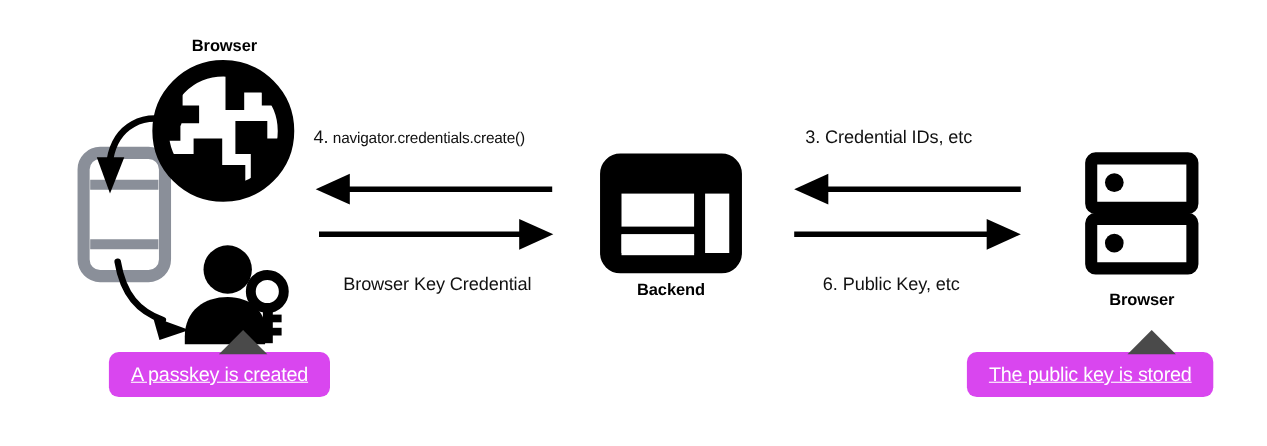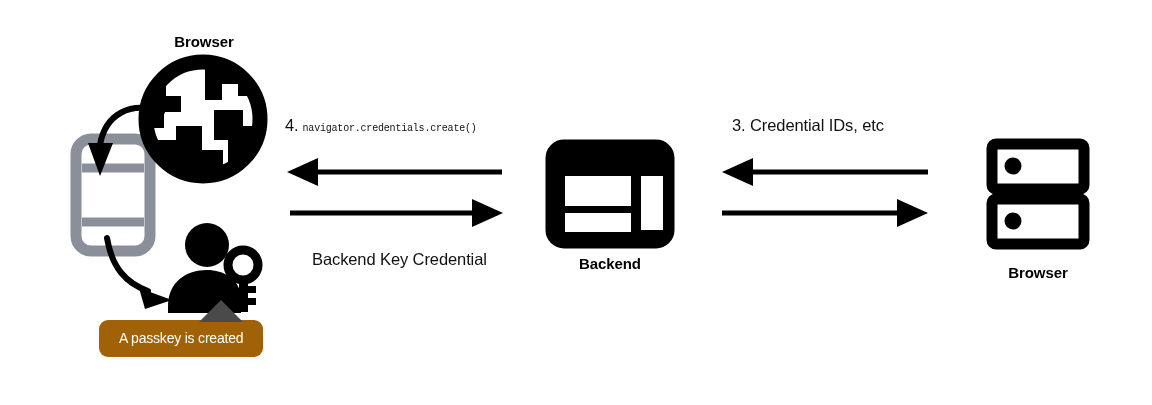--- a/index.html
+++ b/index.html
@@ -27,35 +27,36 @@
     white-space: nowrap;
     text-align: center;
   }
   .flow-label {
     font-size: 16.5px;
     color: #111111;
     white-space: nowrap;
     letter-spacing: -0.1px;
   }
   .flow-label .mono {
-    font-family: Liberation Mono, monospace;
-    font-size: 10px;
+    font-family: Liberation Sans, sans-serif;
+    font-size: 14px;
     letter-spacing: -0.2px;
   }
 
   
   .bubble {
-    background: #a16207;
+    background: #d946ef;
     border-radius: 9px;
     color: #ffffff;
-    font-size: 14px;
+    font-size: 18px;
     letter-spacing: -0.2px;
     padding: 11px 20px 12px 20px;
     white-space: nowrap;
     line-height: 1;
+    text-decoration: underline;
   }
   .bubble-wrap { position: absolute; }
   .bubble-tail {
     position: absolute;
     width: 0; height: 0;
     border-left: 22px solid transparent;
     border-right: 22px solid transparent;
     border-bottom: 22px solid #4a4a4a;
     top: -20px;
   }
@@ -153,24 +154,29 @@
 
   <div class="abs node-title" style="left:562px; top:255px; width:96px;">Backend</div>
 
   <div class="abs node-title" style="left:990px; top:264px; width:96px;">Browser</div>
 
 
   <div class="abs flow-label" style="left:285px; top:116px;">
     <span>4.</span><span class="mono" style="margin-left:4px;">navigator.credentials.create()</span>
   </div>
 
-  <div class="abs flow-label" style="left:312px; top:250px;">Backend Key Credential</div>
+  <div class="abs flow-label" style="left:312px; top:250px;">Browser Key Credential</div>
 
   <div class="abs flow-label" style="left:732px; top:116px;">3. Credential IDs, etc</div>
 
+  <div class="abs flow-label" style="left:748px; top:250px;">6. Public Key, etc</div>
 
   <div class="bubble-wrap" style="left:99px; top:320px;">
     <div class="bubble-tail" style="left:100px;"></div>
     <div class="bubble">A passkey is created</div>
   </div>
 
+  <div class="bubble-wrap" style="left:879px; top:320px;">
+    <div class="bubble-tail" style="left:146px;"></div>
+    <div class="bubble">The public key is stored</div>
+  </div>
 
 </div>
 
 </body></html>

